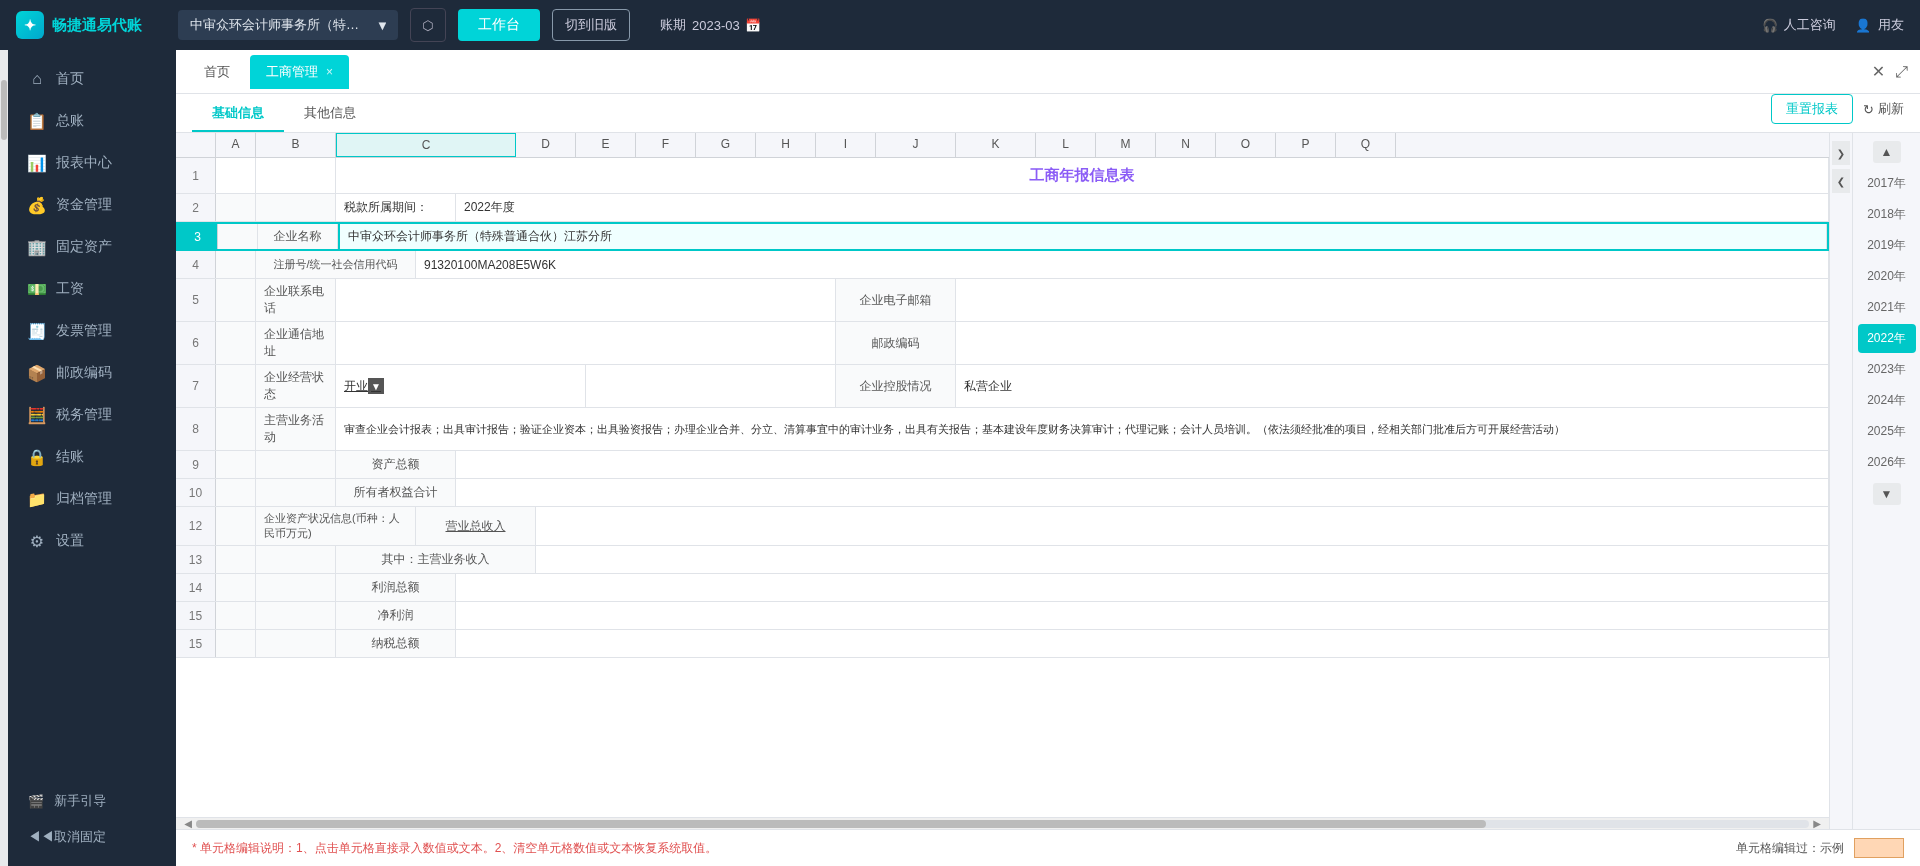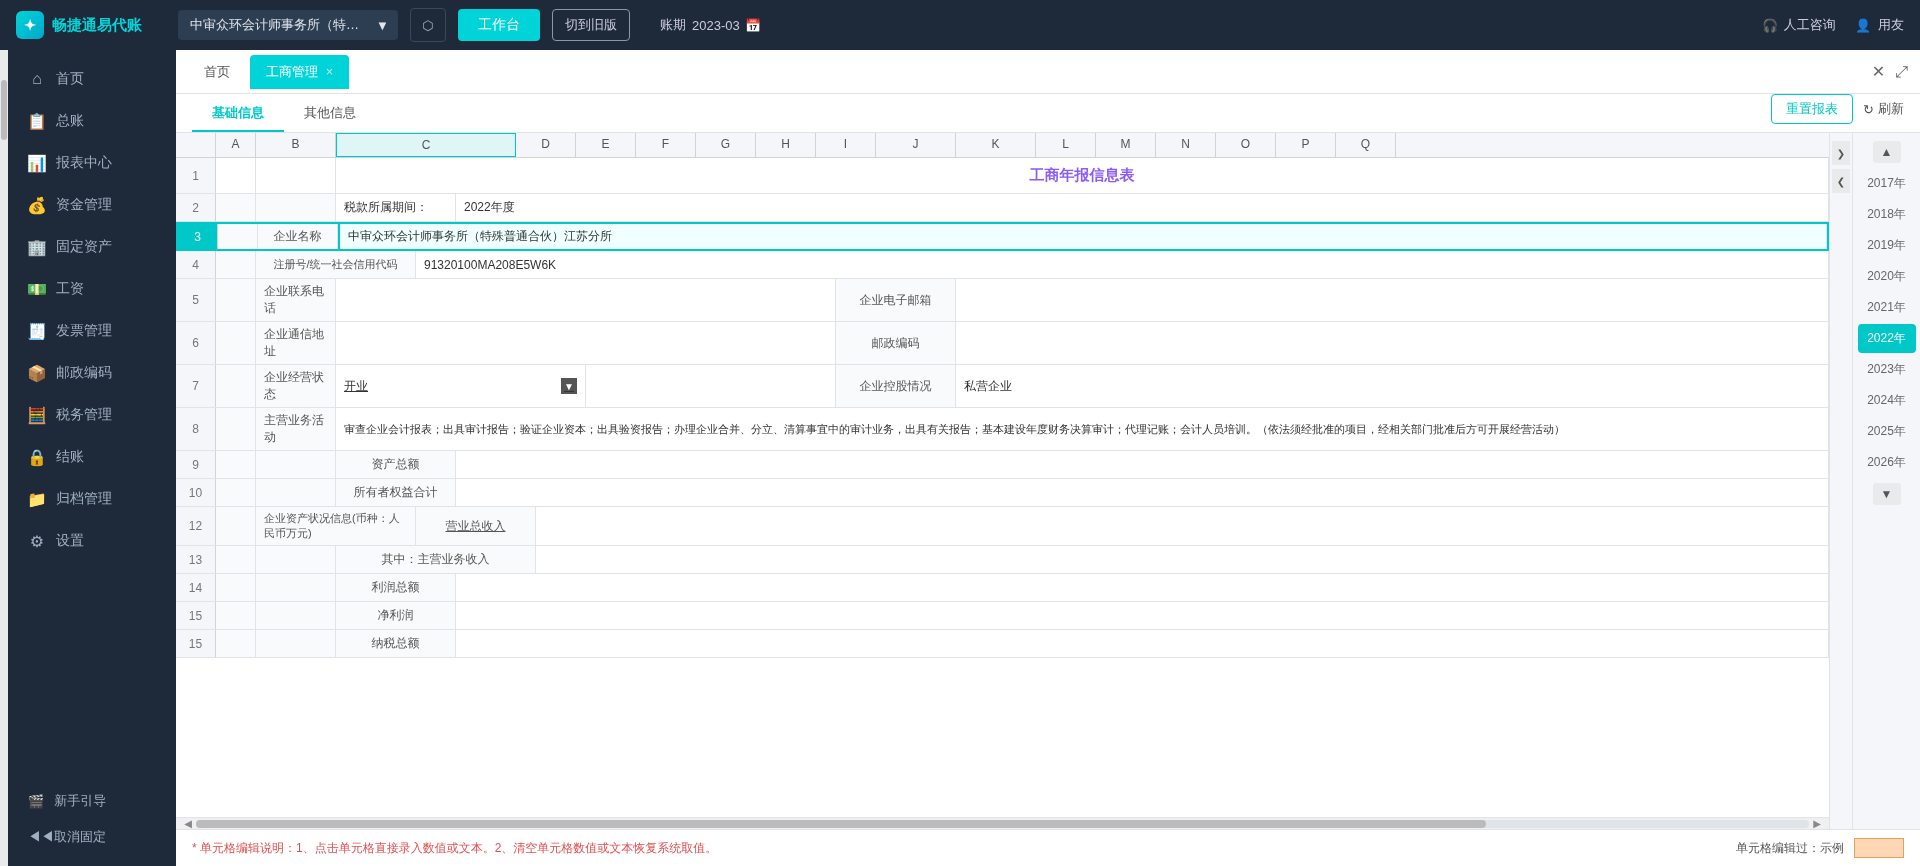--- a/index.html
+++ b/index.html
@@ -277,21 +277,21 @@
             <div class="cell center header-cell" style="width:80px;">企业通信地址</div>
             <div class="cell" style="width:500px;"></div>
             <div class="cell center header-cell" style="width:120px;">邮政编码</div>
             <div class="cell" style="flex:1;"></div>
           </div>
 
           <div class="grid-row">
             <div class="row-num">7</div>
             <div class="cell center header-cell" style="width:40px;"></div>
             <div class="cell center header-cell" style="width:80px;">企业经营状态</div>
-            <div class="cell" style="width:250px;display:flex;align-items:center;justify-content:space-between;text-decoration:underline;">
+            <div class="cell" style="width:250px;display:flex;align-items:center;text-decoration:underline;">
               <span>开业</span>
               <span style="background:#555;color:white;width:16px;height:16px;display:inline-flex;align-items:center;justify-content:center;font-size:10px;">▼</span>
             </div>
             <div class="cell" style="width:250px;"></div>
             <div class="cell center header-cell" style="width:120px;">企业控股情况</div>
             <div class="cell" style="flex:1;">私营企业</div>
           </div>
 
           <div class="grid-row" style="min-height:40px;">
             <div class="row-num">8</div>

